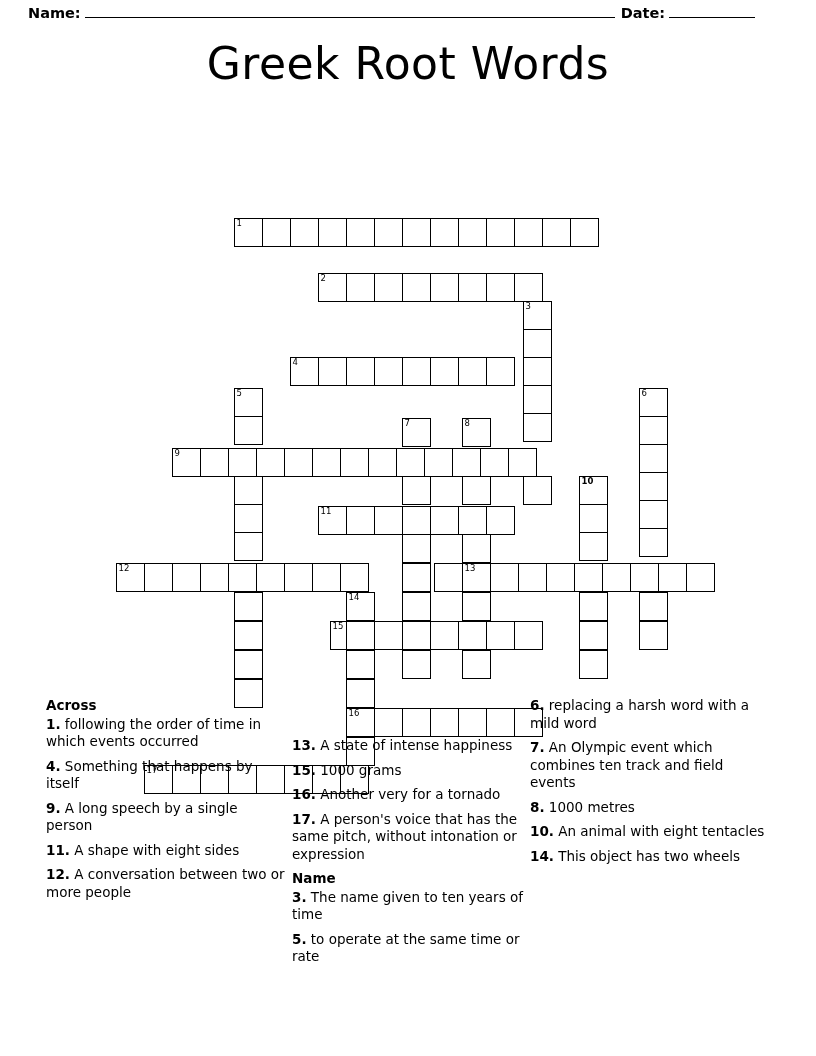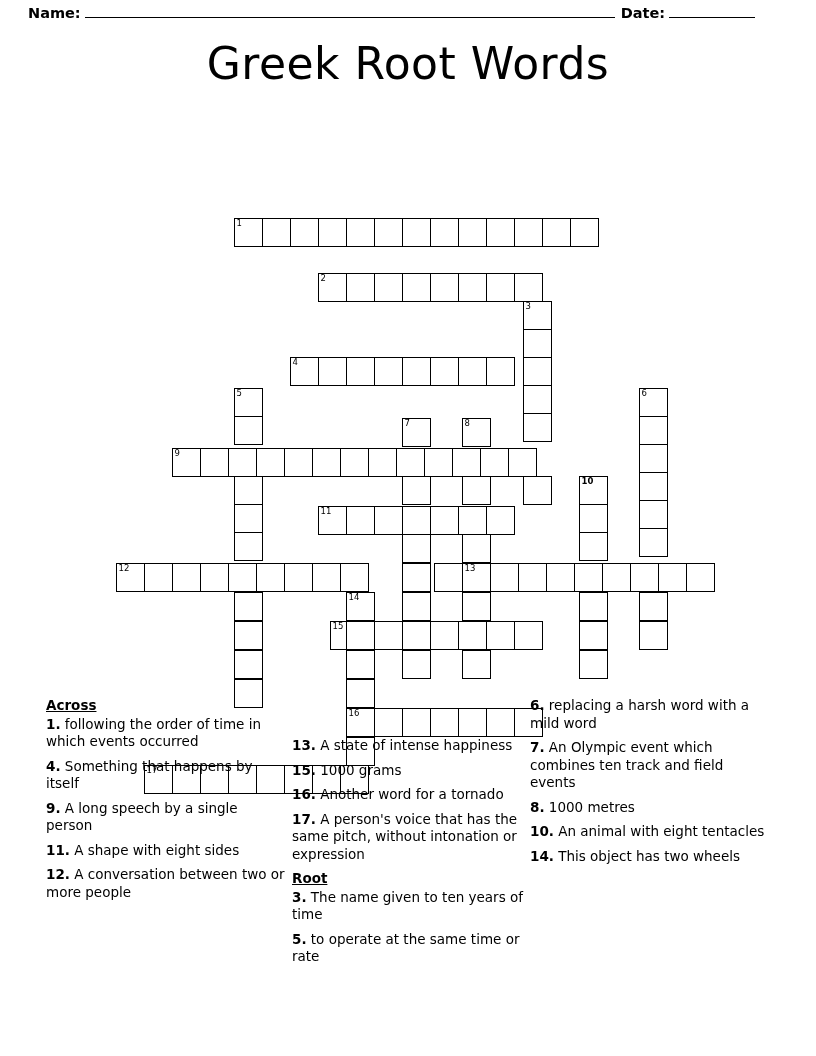--- a/index.html
+++ b/index.html
@@ -95,21 +95,20 @@
     position: absolute;
     top: 0;
     font-size: 13.5px;
     line-height: 17.5px;
   }
   .col1 { left: 46px; width: 240px; }
   .col2 { left: 292px; width: 238px; margin-top: 40px; }
   .col3 { left: 530px; width: 240px; }
   .clue-head {
     font-weight: bold;
-    text-decoration: underline;
     margin-bottom: 1px;
     display: block;
   }
   .clue {
     margin-bottom: 7px;
     display: block;
   }
   .clue b { font-weight: bold; }
 </style>
 </head>
@@ -306,24 +305,24 @@
           <span class="clue"><b>4.</b><span> Something that happens by itself</span></span>
           <span class="clue"><b>9.</b><span> A long speech by a single person</span></span>
           <span class="clue"><b>11.</b><span> A shape with eight sides</span></span>
           <span class="clue"><b>12.</b><span> A conversation between two or more people</span></span>
         </div>
     </div>
     <div class="clue-col col2">
       <div id="col2-list">
           <span class="clue"><b>13.</b><span> A state of intense happiness</span></span>
           <span class="clue"><b>15.</b><span> 1000 grams</span></span>
-          <span class="clue"><b>16.</b><span> Another word for a tornado</span></span>
+          <span class="clue"><b>16.</b><span> Another very for a tornado</span></span>
           <span class="clue"><b>17.</b><span> A person's voice that has the same pitch, without intonation or expression</span></span>
         </div>
-      <span class="clue-head">Root</span>
+      <span class="clue-head">Name</span>
       <div id="col2-down-list">
           <span class="clue"><b>3.</b><span> The name given to ten years of time</span></span>
           <span class="clue"><b>5.</b><span> to operate at the same time or rate</span></span>
         </div>
     </div>
     <div class="clue-col col3">
       <div id="col3-list">
           <span class="clue"><b>6.</b><span> replacing a harsh word with a mild word</span></span>
           <span class="clue"><b>7.</b><span> An Olympic event which combines ten track and field events</span></span>
           <span class="clue"><b>8.</b><span> 1000 metres</span></span>

